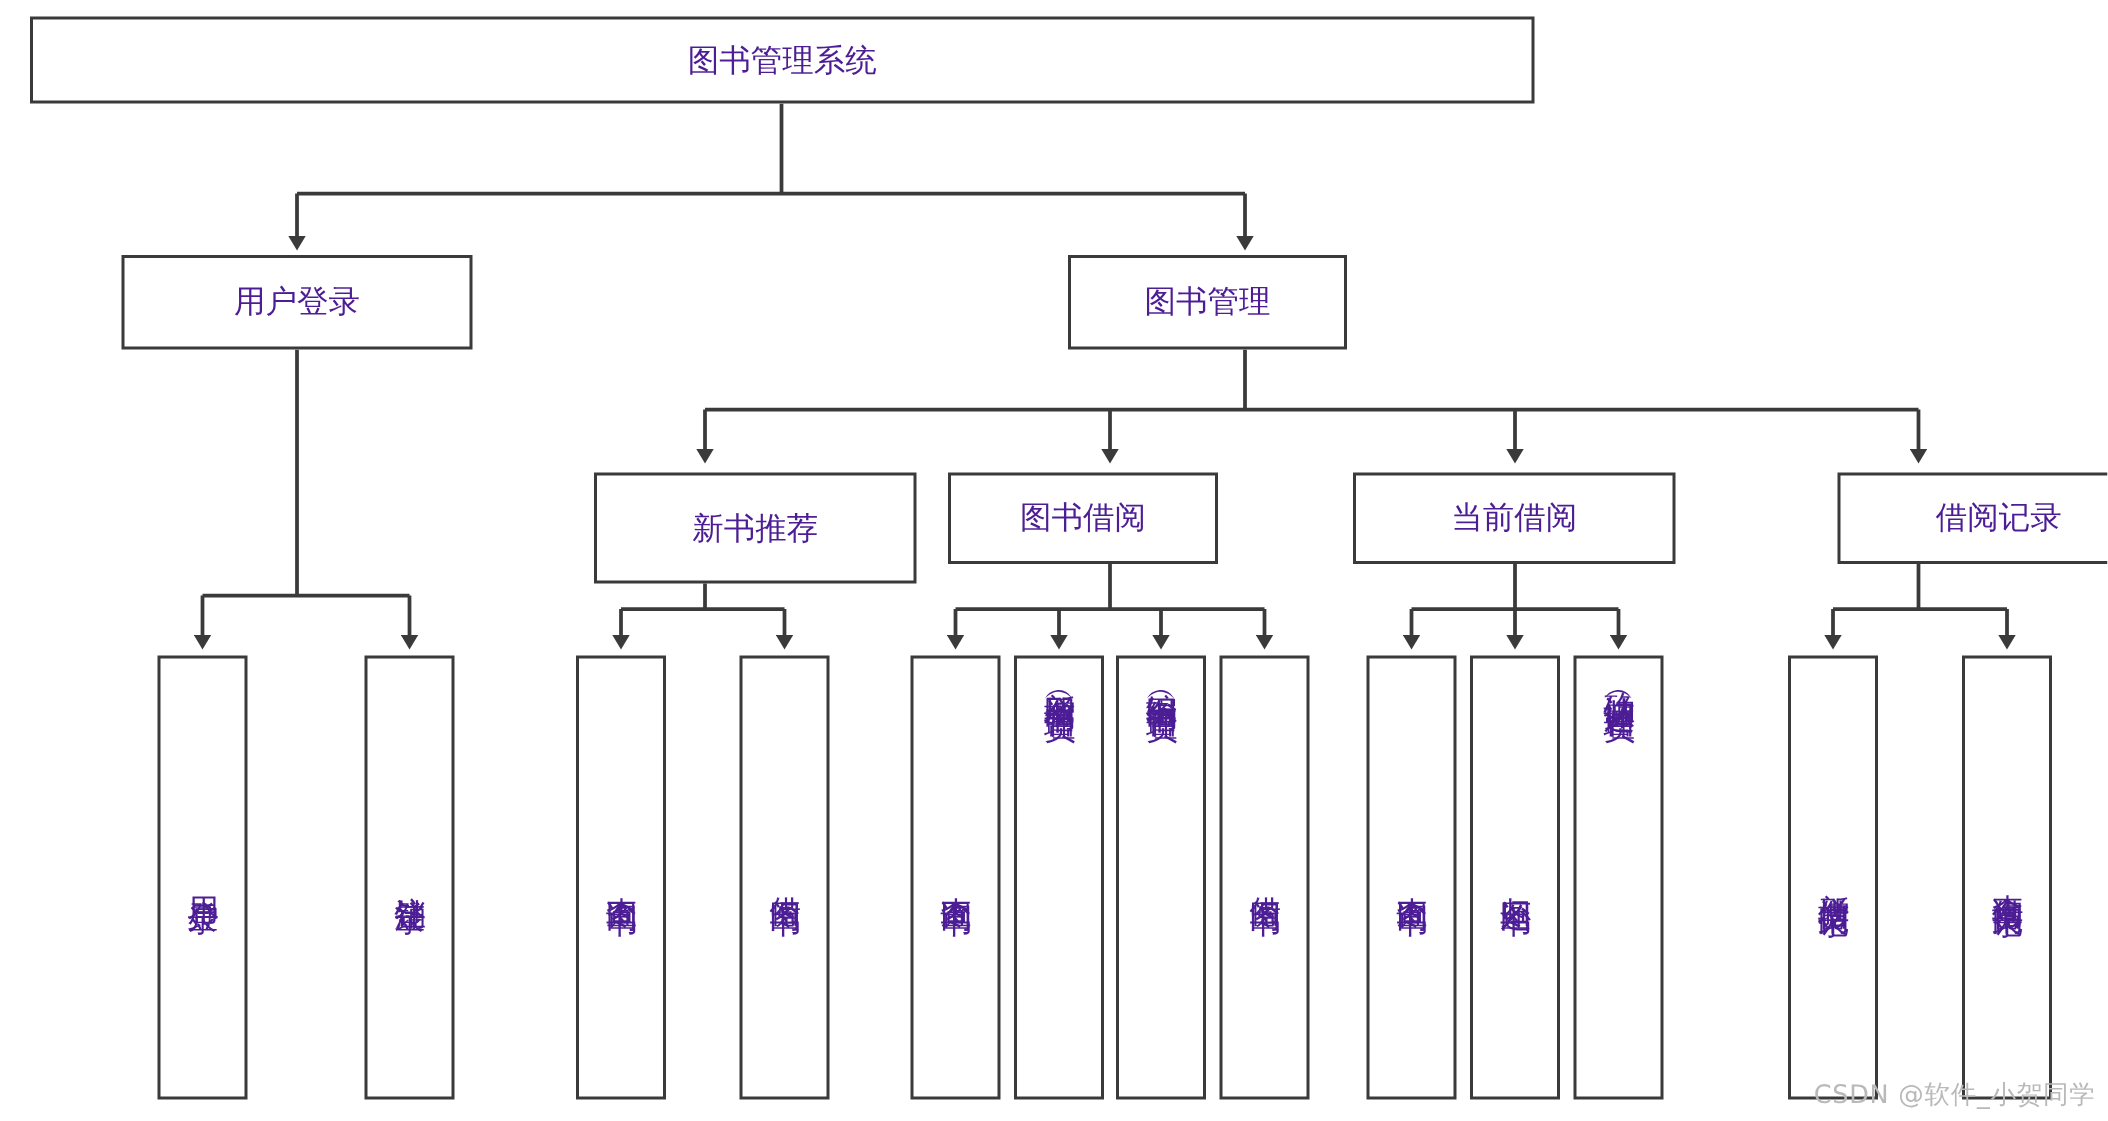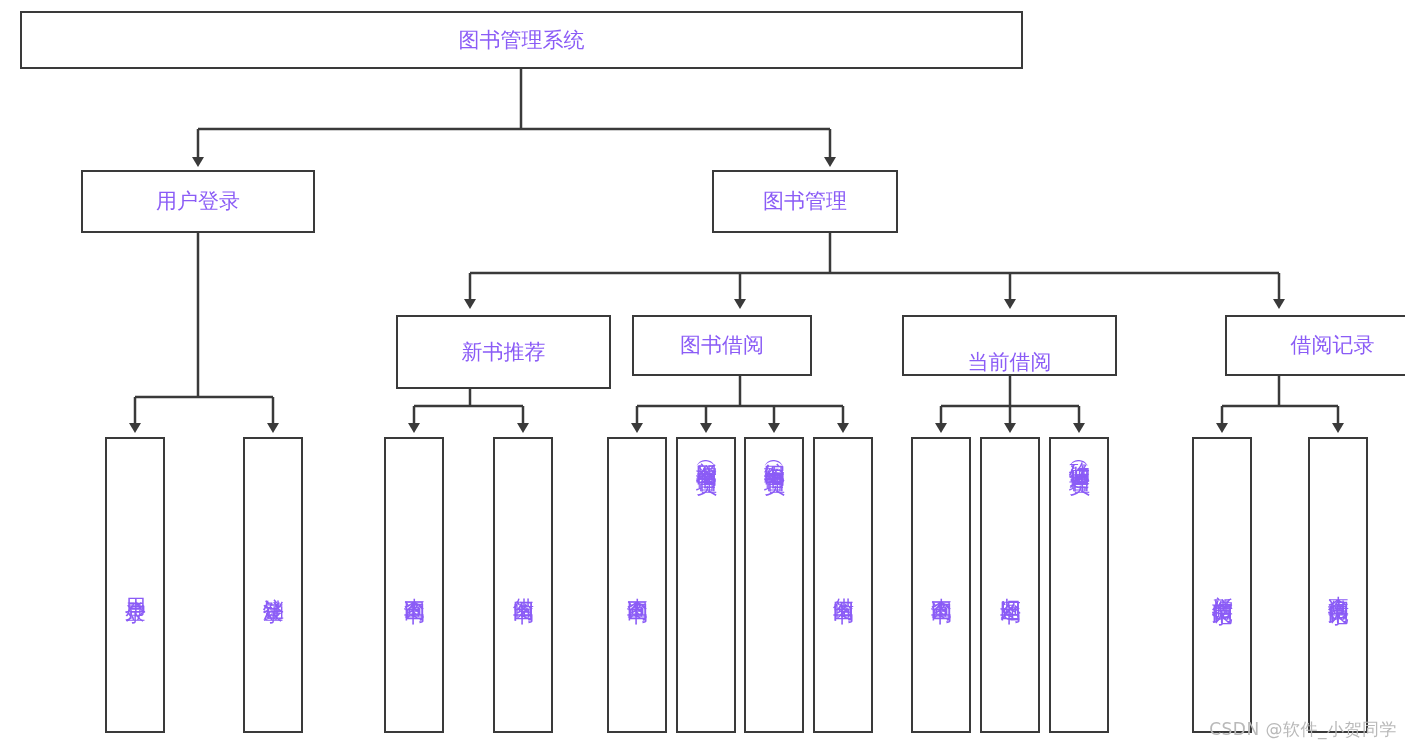--- a/index.html
+++ b/index.html
@@ -26,21 +26,21 @@
     pointer-events: none;
   }
   .node {
     position: absolute;
     box-sizing: border-box;
     background: #ffffff;
     border: 2px solid #3a3a3a;
     display: flex;
     align-items: center;
     justify-content: center;
-    color: #8b5cf6;
+    color: #4c1d95;
   }
   .node.level-root {
     border-width: 2px;
   }
   .node-label {
     display: block;
     text-align: center;
     line-height: 1.15;
     white-space: nowrap;
   }
@@ -144,21 +144,21 @@
   </div>
 
   <div class="node h" style="left:362px; top:315px; width:215px; height:74px;margin-left:34px;">
     <span class="node-label">新书推荐</span>
   </div>
 
   <div class="node h" style="left:632px; top:315px; width:180px; height:61px;">
     <span class="node-label">图书借阅</span>
   </div>
 
-  <div class="node h" style="left:902px; top:315px; width:215px; height:61px;align-items:flex-end;">
+  <div class="node h" style="left:902px; top:315px; width:215px; height:61px;">
     <span class="node-label">当前借阅</span>
   </div>
 
   <div class="node h" style="left:1225px; top:315px; width:215px; height:61px;">
     <span class="node-label">借阅记录</span>
   </div>
 
   <div class="node v center-text" style="left:105px; top:437px; width:60px; height:296px;">
     <span class="node-label">用户登录</span>
   </div>

